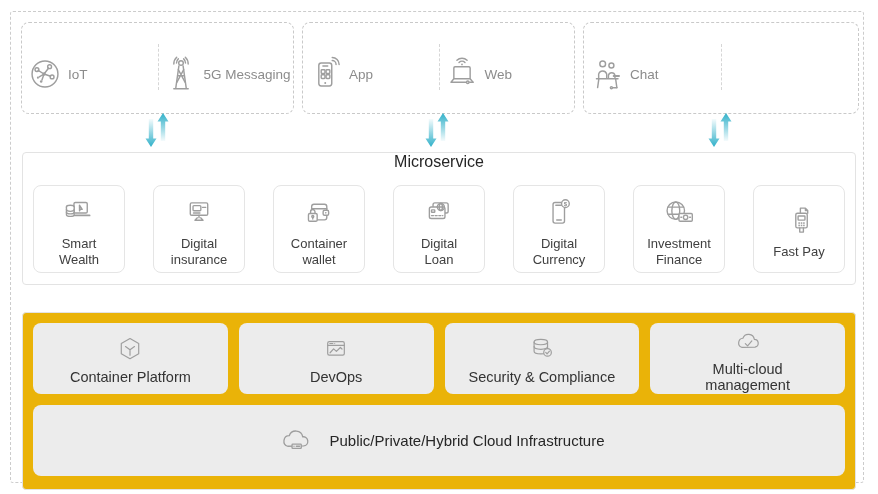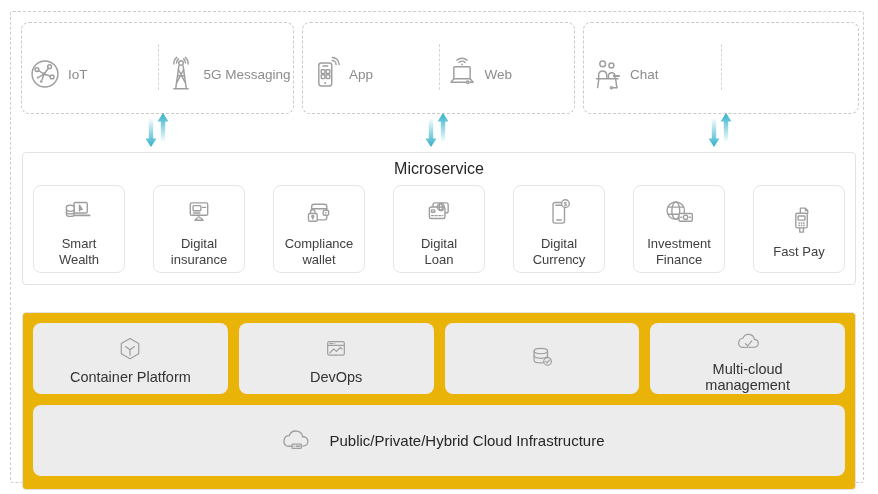--- a/index.html
+++ b/index.html
@@ -18,21 +18,21 @@
   .channel-cell{flex:1;display:flex;align-items:center;padding-top:11px;}
   .channel-cell svg{width:46px;height:46px;}
   .channel-divider{position:absolute;left:50%;top:21px;height:46px;border-left:1px dashed #d6d6d6;}
   .channel-label{font-size:13.5px;color:#8c8c8c;margin-top:2px;white-space:nowrap;}
   
   .arrows{position:absolute;top:113px;width:26px;height:34px;}
   #arrow1{left:144px;} #arrow2{left:424px;} #arrow3{left:707px;}
   
   .ms-box{position:absolute;left:22px;top:152px;width:832px;height:131px;
     border:1px solid #e3e3e3;border-radius:4px;background:#fff;}
-  .ms-title{text-align:center;font-size:16px;color:#262626;margin-top:7px;}
+  .ms-title{text-align:center;font-size:16px;color:#262626;}
   .ms-row{position:absolute;left:10px;right:10px;top:32px;height:88px;display:flex;gap:28px;}
   .ms-card{flex:1;border:1px solid #e5e5e5;border-radius:8px;background:#fff;
     display:flex;flex-direction:column;align-items:center;justify-content:center;}
   .ms-card svg{width:44px;height:44px;}
   .ms-label{font-size:13px;color:#404040;text-align:center;line-height:1.22;margin-top:1px;}
   .ms-label span{display:block;}
   
   .infra-box{position:absolute;left:22px;top:312px;width:832px;height:176px;
     border:1px solid #e3e3e3;border-radius:4px;background:#eab308;}
   .plat-row{position:absolute;left:10px;right:10px;top:10px;height:71px;display:flex;gap:11px;}
@@ -196,21 +196,21 @@
           <rect x="16" y="14.5" width="16.5" height="17" rx="2.5"></rect>
           <path d="M16 19.3 h16.5"></path>
           <rect class="wf" x="28.5" y="21" width="6" height="5.5" rx="1.5"></rect>
           <circle class="fl" cx="31.4" cy="23.8" r="0.9"></circle>
           <path class="wf" d="M14.8 24.5 v-1.9 a2.4 2.4 0 0 1 4.8 0 v1.9"></path>
           <rect class="wf" x="12.5" y="24.5" width="9.5" height="8.5" rx="1.5"></rect>
           <circle cx="17.2" cy="27.8" r="1.1"></circle>
           <path d="M17.2 28.9 v1.7"></path>
         </svg>
         <div class="ms-label">
-          <span>Compliance</span>
+          <span>Container</span>
             <span>wallet</span>
         </div>
       </div>
 
       <div class="ms-card">
         <svg class="icn" viewBox="0 0 48 48">
           <path d="M17.5 17.5 v-2.5 a2 2 0 0 1 2 -2 h12.5 a2 2 0 0 1 2 2 v7 a2 2 0 0 1 -2 2 h-1.5"></path>
           <rect class="wf" x="13.5" y="17.5" width="17" height="12.5" rx="2"></rect>
           <rect x="15.8" y="20.6" width="3.6" height="2.6" rx="0.6"></rect>
           <path d="M15.8 26.8 h12.4" stroke-dasharray="2.2 1.8"></path>
@@ -305,20 +305,24 @@
       </div>
 
       <div class="plat-card">
         <svg class="icn" viewBox="0 0 48 48">
           <ellipse cx="22.5" cy="14" rx="8.5" ry="3.4"></ellipse>
           <path d="M14 14 V25.5 a8.5 3.4 0 0 0 17 0 V14"></path>
           <path d="M14 19.7 a8.5 3.4 0 0 0 17 0"></path>
           <circle class="gf" cx="31" cy="27" r="4.8"></circle>
           <path d="M28.7 27.1 l1.7 1.8 l3 -3.5"></path>
         </svg>
+        <div class="plat-label">
+          <span>Security &amp; Compliance</span>
+            <span></span>
+        </div>
       </div>
 
       <div class="plat-card">
         <svg class="icn" viewBox="0 0 48 48">
           <path d="M16 31 a6 6 0 0 1 1.5 -11.6 a7.6 7.6 0 0 1 14.6 1.4 a5 5 0 0 1 0.9 9.9 z"></path>
           <path d="M20.6 26.2 l2.9 2.9 l5.4 -6.2"></path>
         </svg>
         <div class="plat-label">
           <span>Multi-cloud</span>
             <span>management</span>

